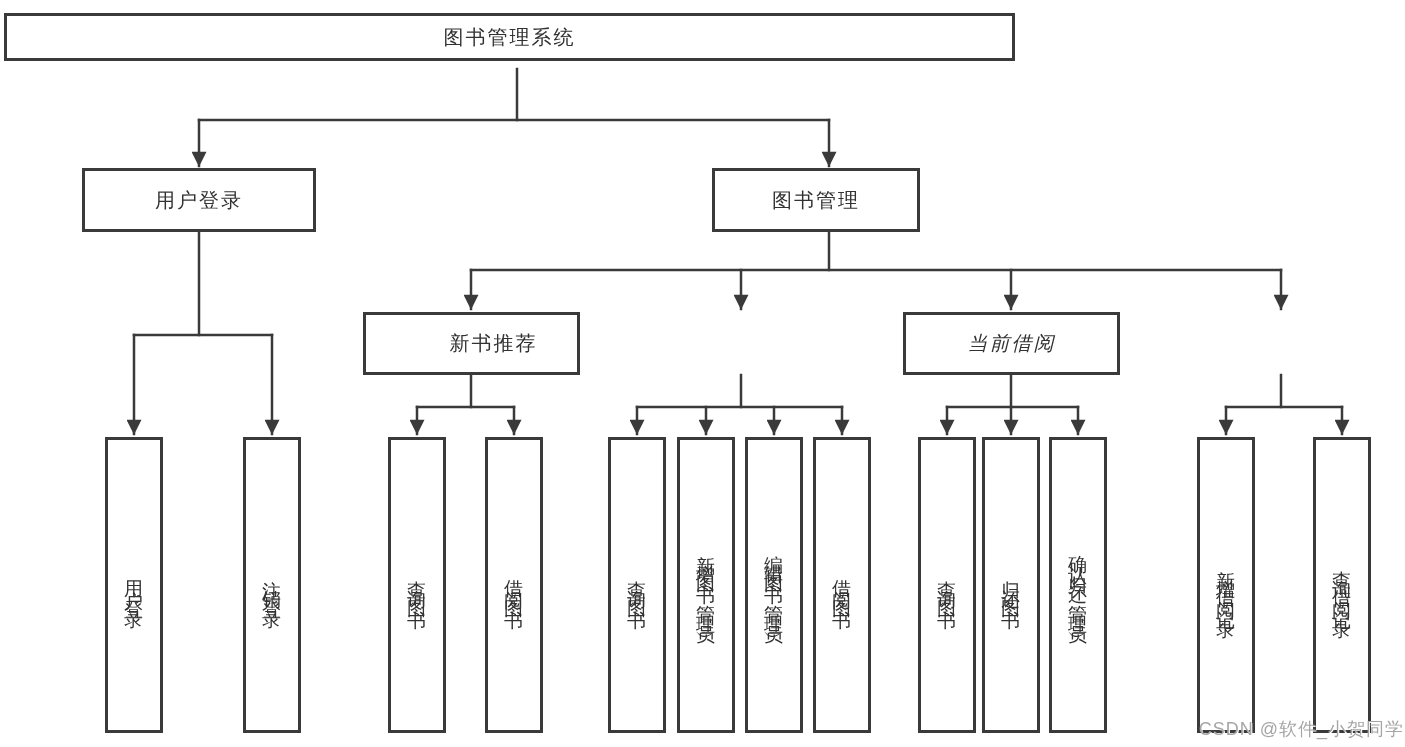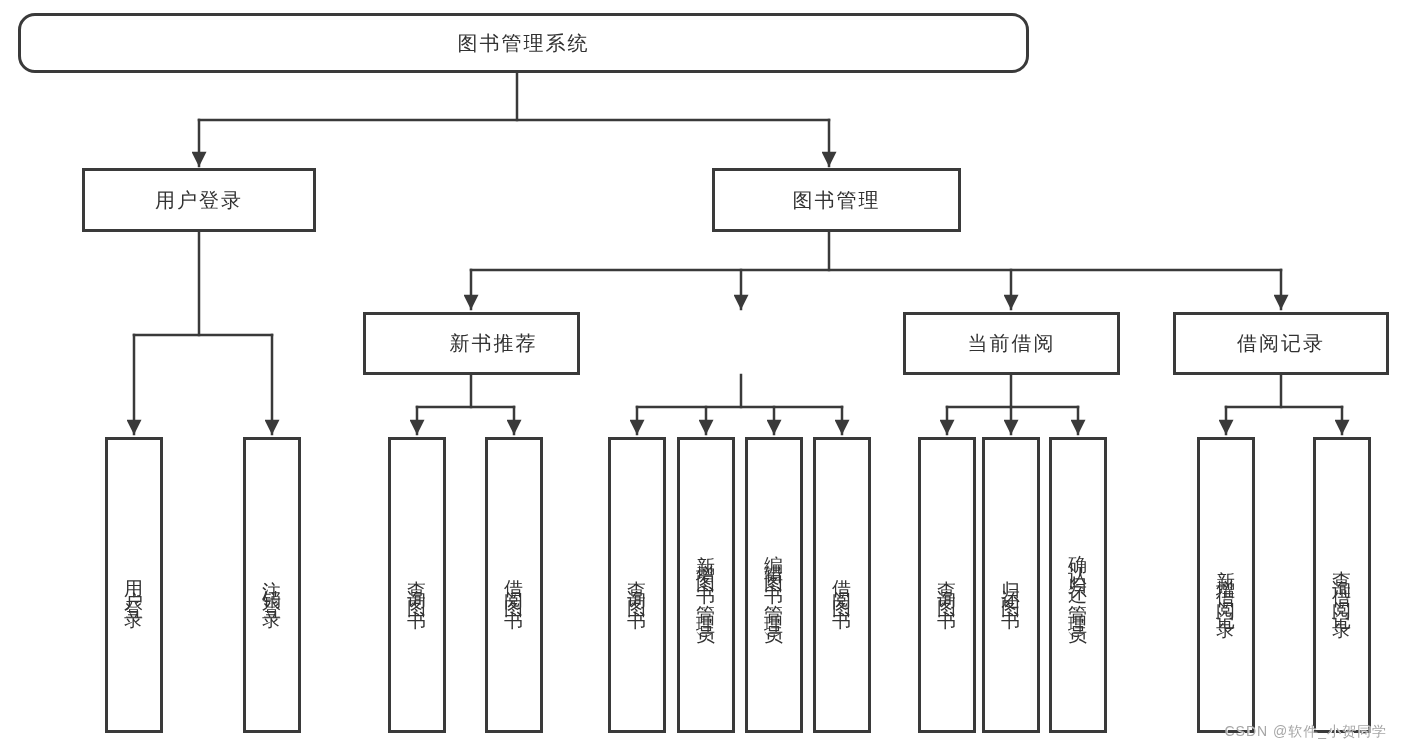--- a/index.html
+++ b/index.html
@@ -32,27 +32,27 @@
     display: flex;
     align-items: center;
     justify-content: center;
     color: var(--text);
   }
   .h-node span {
     font-size: 20px;
     letter-spacing: 2px;
     white-space: nowrap;
   }
-  .root-node { left: 18px; top: 13px; width: 1011px; height: 60px; border-radius: 17px; }
+  .root-node { left: 4px; top: 13px; width: 1011px; height: 48px; }
   .l2-a { left: 82px;  top: 168px; width: 234px; height: 64px; }
-  .l2-b { left: 712px; top: 168px; width: 249px; height: 64px; }
+  .l2-b { left: 712px; top: 168px; width: 208px; height: 64px; }
   .l3   { top: 312px; height: 63px; width: 217px; }
   .l3-a { left: 363px; padding-left: 44px; }
   .l3-b { left: 633px; }
-  .l3-c { left: 903px; }
+  .l3-c { left: 903px; font-style: italic; }
   .l3-d { left: 1173px; width: 216px; }
   .v-node { top: 437px; width: 58px; height: 296px; }
   .v-node span {
     writing-mode: vertical-rl;
     text-orientation: mixed;
     font-size: 19px;
     line-height: 1;
     letter-spacing: 10px;
     white-space: nowrap;
   }
@@ -64,23 +64,23 @@
   .leaf-6  { left: 677px; }
   .leaf-7  { left: 745px; }
   .leaf-8  { left: 813px; }
   .leaf-9  { left: 918px; }
   .leaf-10 { left: 982px; }
   .leaf-11 { left: 1049px; }
   .leaf-12 { left: 1197px; }
   .leaf-13 { left: 1313px; }
   .watermark {
     position: absolute;
-    right: 18px;
+    right: 1px;
     bottom: 6px;
-    font-size: 14px;
+    font-size: 18px;
     letter-spacing: 1px;
     color: var(--watermark);
     text-shadow: 1px 1px 0 #ffffff;
     white-space: nowrap;
     z-index: 5;
   }
 </style>
 </head>
 <body>
 
@@ -146,23 +146,20 @@
   <div class="node h-node l2-b">
     <span>图书管理</span>
   </div>
 
   <div class="node h-node l3 l3-a">
     <span>新书推荐</span>
   </div>
   <div class="node h-node l3 l3-c">
     <span>当前借阅</span>
   </div>
-  <div class="node h-node l3 l3-d">
-    <span>借阅记录</span>
-  </div>
 
   <div class="node v-node leaf-1">
     <span>用户登录</span>
   </div>
   <div class="node v-node leaf-2">
     <span>注销登录</span>
   </div>
   <div class="node v-node leaf-3">
     <span>查询图书</span>
   </div>

